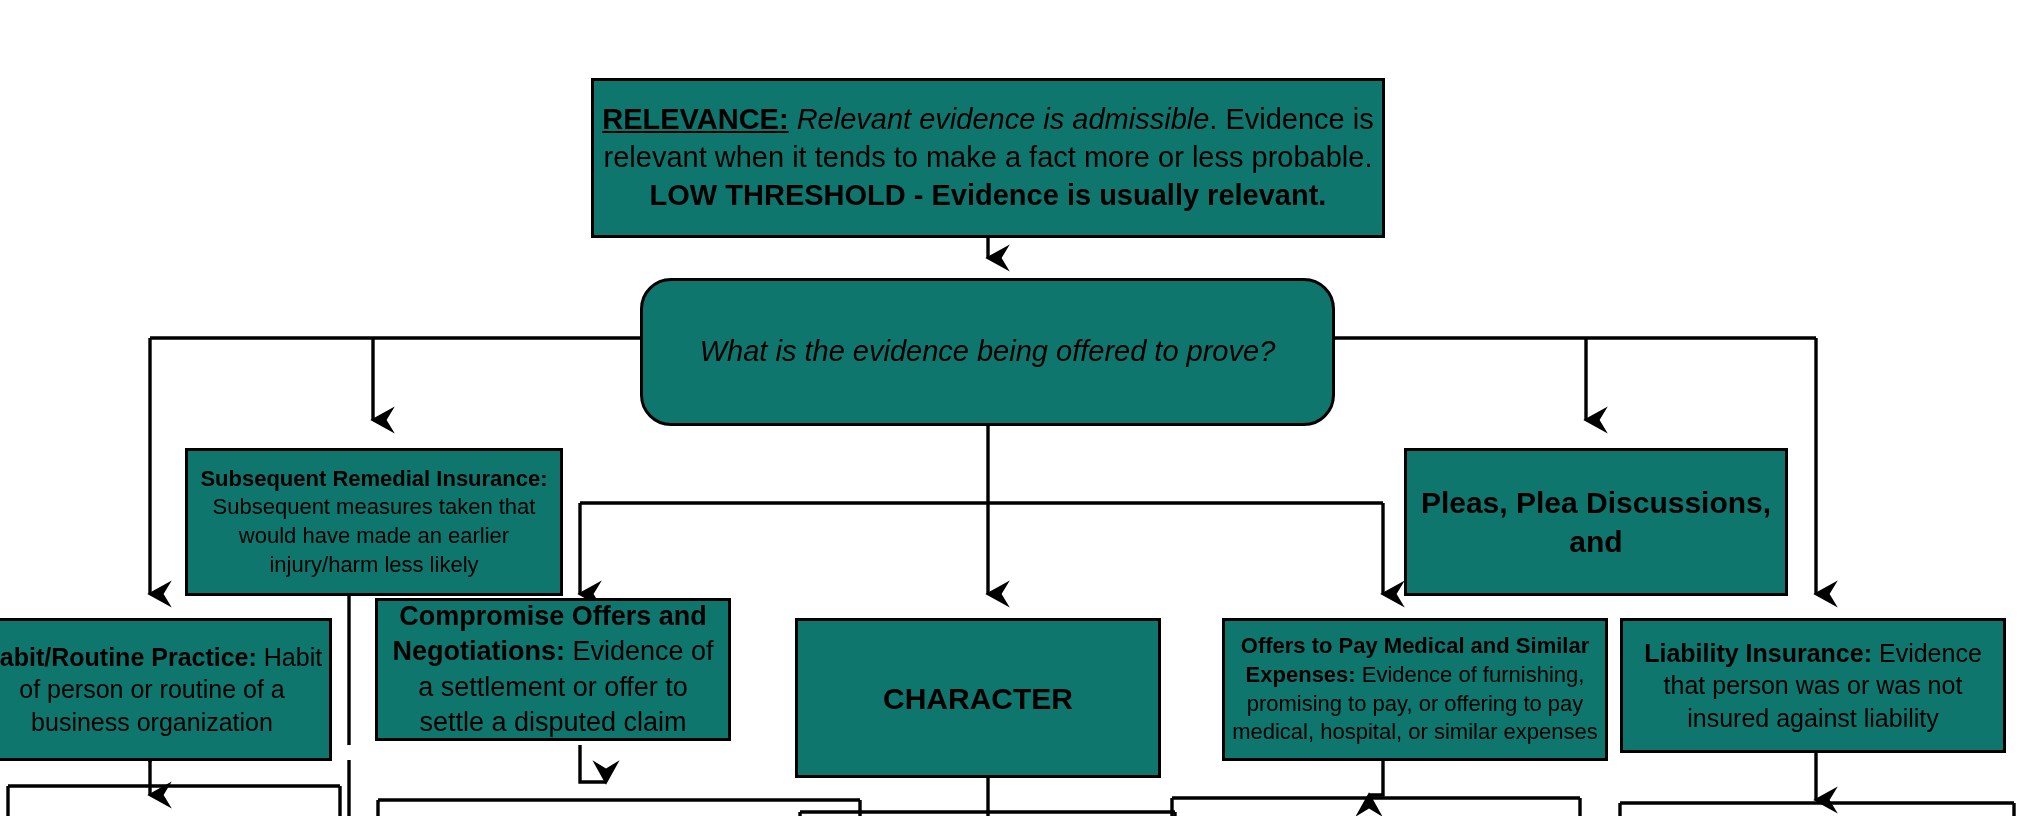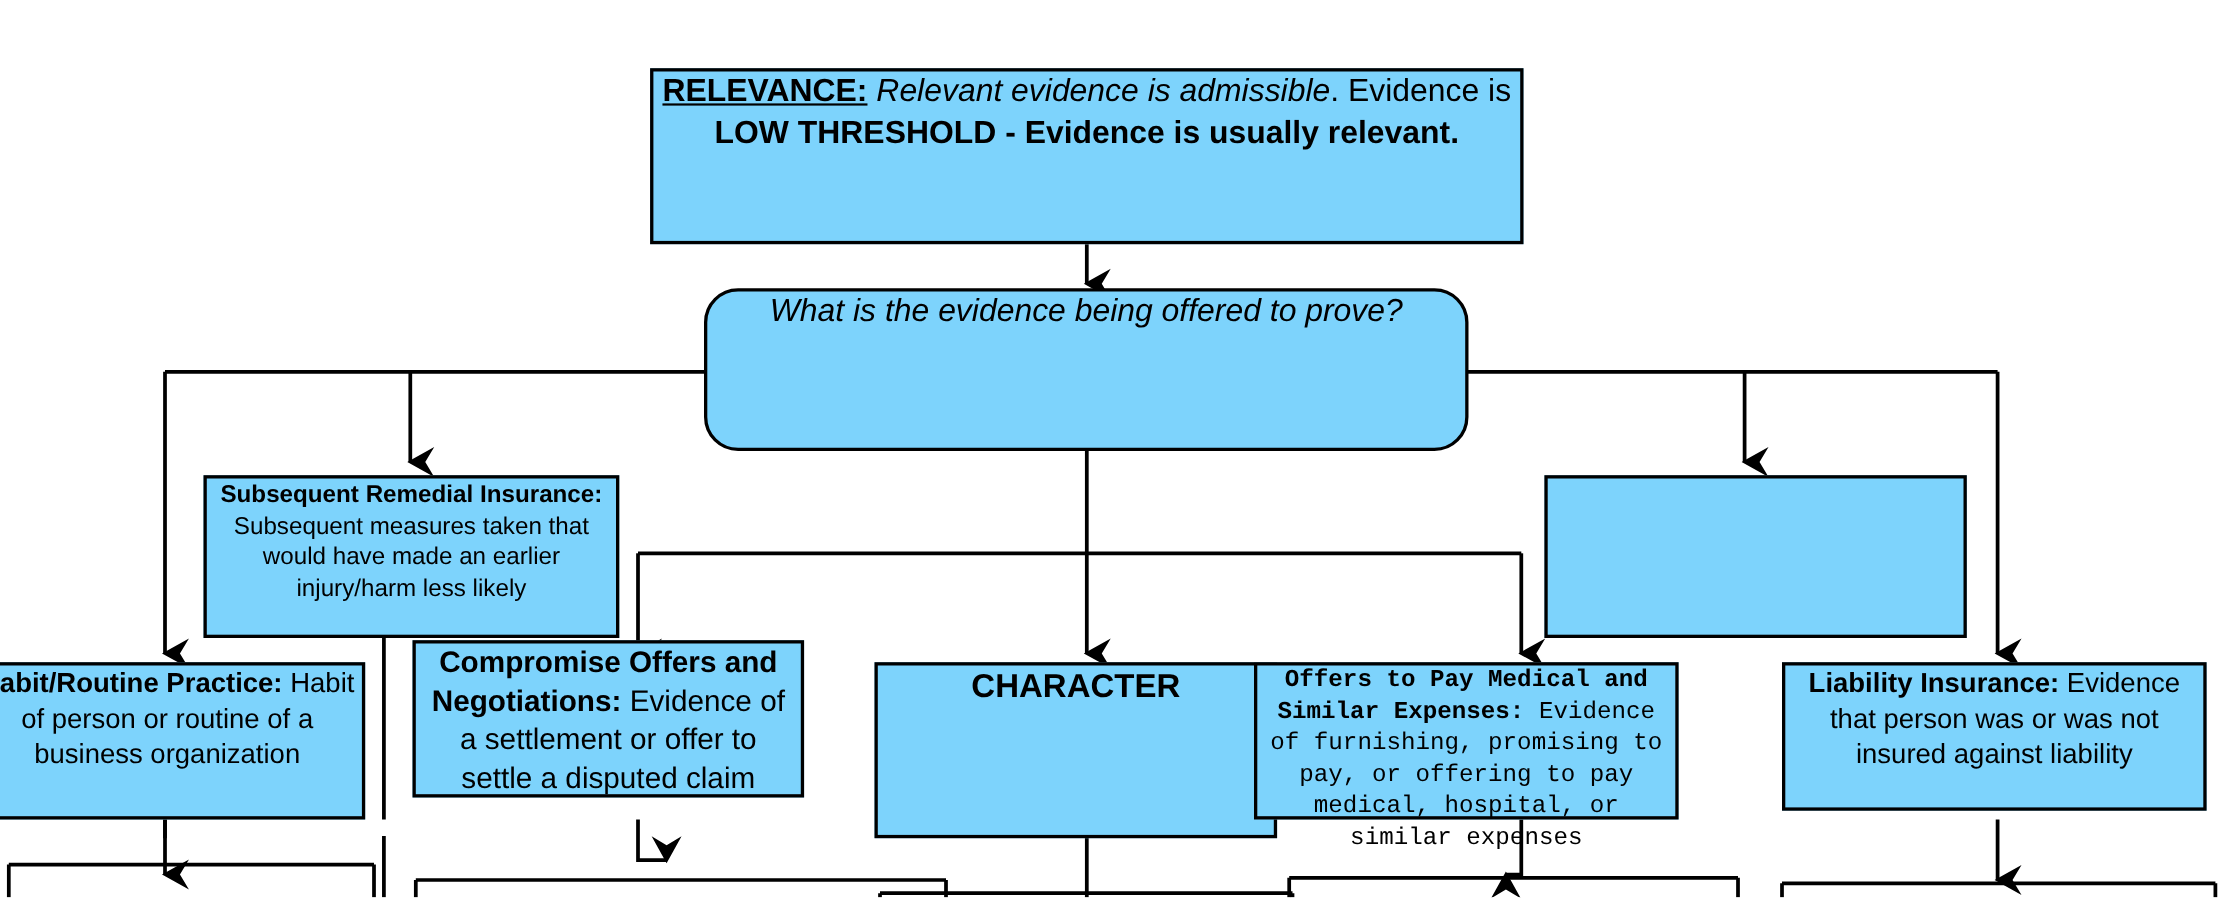--- a/index.html
+++ b/index.html
@@ -24,26 +24,27 @@
     left: 0;
     top: 0;
     width: 2022px;
     height: 816px;
     pointer-events: none;
   }
   .node {
     position: absolute;
     box-sizing: border-box;
     border: 3px solid #000000;
-    background: #7dd3fc;
+    background: #0f766e;
     display: flex;
-    align-items: flex-start;
+    align-items: center;
     justify-content: center;
     text-align: center;
     z-index: 2;
+    margin-top: 16px;
   }
   .node .inner {
     width: 100%;
     padding: 0 6px;
     box-sizing: border-box;
     line-height: 1.30;
   }
   .t-bold  { font-weight: bold; }
   .t-ital  { font-style: italic; }
   .t-bold-ul { font-weight: bold; text-decoration: underline; }
@@ -119,37 +120,39 @@
       <path d="M 1620 803 L 1620 816 M 1620 803 L 2014 803 M 2014 803 L 2014 816"></path>
 
       <path d="M 349 580 L 349 745"></path>
       <path d="M 349 760 L 349 816"></path>
     </g>
   </svg>
 
   <div class="node" style="left:591px; top:62px; width:794px; height:160px;">
     <div class="inner fs-root">
       <span class="t-bold-ul">RELEVANCE:</span><span> </span><span class="t-ital">Relevant evidence is admissible</span><span>. Evidence is</span>
+      <div>relevant when it tends to make a fact more or less probable.</div>
       <div class="t-bold">LOW THRESHOLD - Evidence is usually relevant.</div>
     </div>
   </div>
 
   <div class="node" style="left:640px; top:262px; width:695px; height:148px;border-radius:31px;">
     <div class="inner fs-dec t-ital">What is the evidence being offered to prove?</div>
   </div>
 
   <div class="node" style="left:185px; top:432px; width:378px; height:148px;">
     <div class="inner fs-sm">
       <span class="t-bold">Subsequent Remedial Insurance:</span>
       <span>Subsequent measures taken that would have made an earlier injury/harm less likely</span>
     </div>
   </div>
 
   <div class="node" style="left:1404px; top:432px; width:384px; height:148px;">
     <div class="inner fs-lg t-bold">
+      <div>Pleas, Plea Discussions, and</div>
     </div>
   </div>
 
   <div class="node" style="left:-28px; top:602px; width:360px; height:143px;">
     <div class="inner fs-med">
       <span class="t-bold">Habit/Routine Practice:</span>
       <span>Habit of person or routine of a business organization</span>
     </div>
   </div>
 
@@ -157,21 +160,21 @@
     <div class="inner fs-big">
       <span class="t-bold">Compromise Offers and Negotiations:</span>
       <span>Evidence of a settlement or offer to settle a disputed claim</span>
     </div>
   </div>
 
   <div class="node" style="left:795px; top:602px; width:366px; height:160px;">
     <div class="inner fs-lg t-bold">CHARACTER</div>
   </div>
 
-  <div class="node" style="left:1140px; top:602px; width:386px; height:143px;font-family:Liberation Mono, monospace;">
+  <div class="node" style="left:1222px; top:602px; width:386px; height:143px;">
     <div class="inner fs-sm">
       <span class="t-bold">Offers to Pay Medical and Similar Expenses:</span>
       <span>Evidence of furnishing, promising to pay, or offering to pay medical, hospital, or similar expenses</span>
     </div>
   </div>
 
   <div class="node" style="left:1620px; top:602px; width:386px; height:135px;">
     <div class="inner fs-med">
       <span class="t-bold">Liability Insurance:</span>
       <span>Evidence that person was or was not insured against liability</span>

